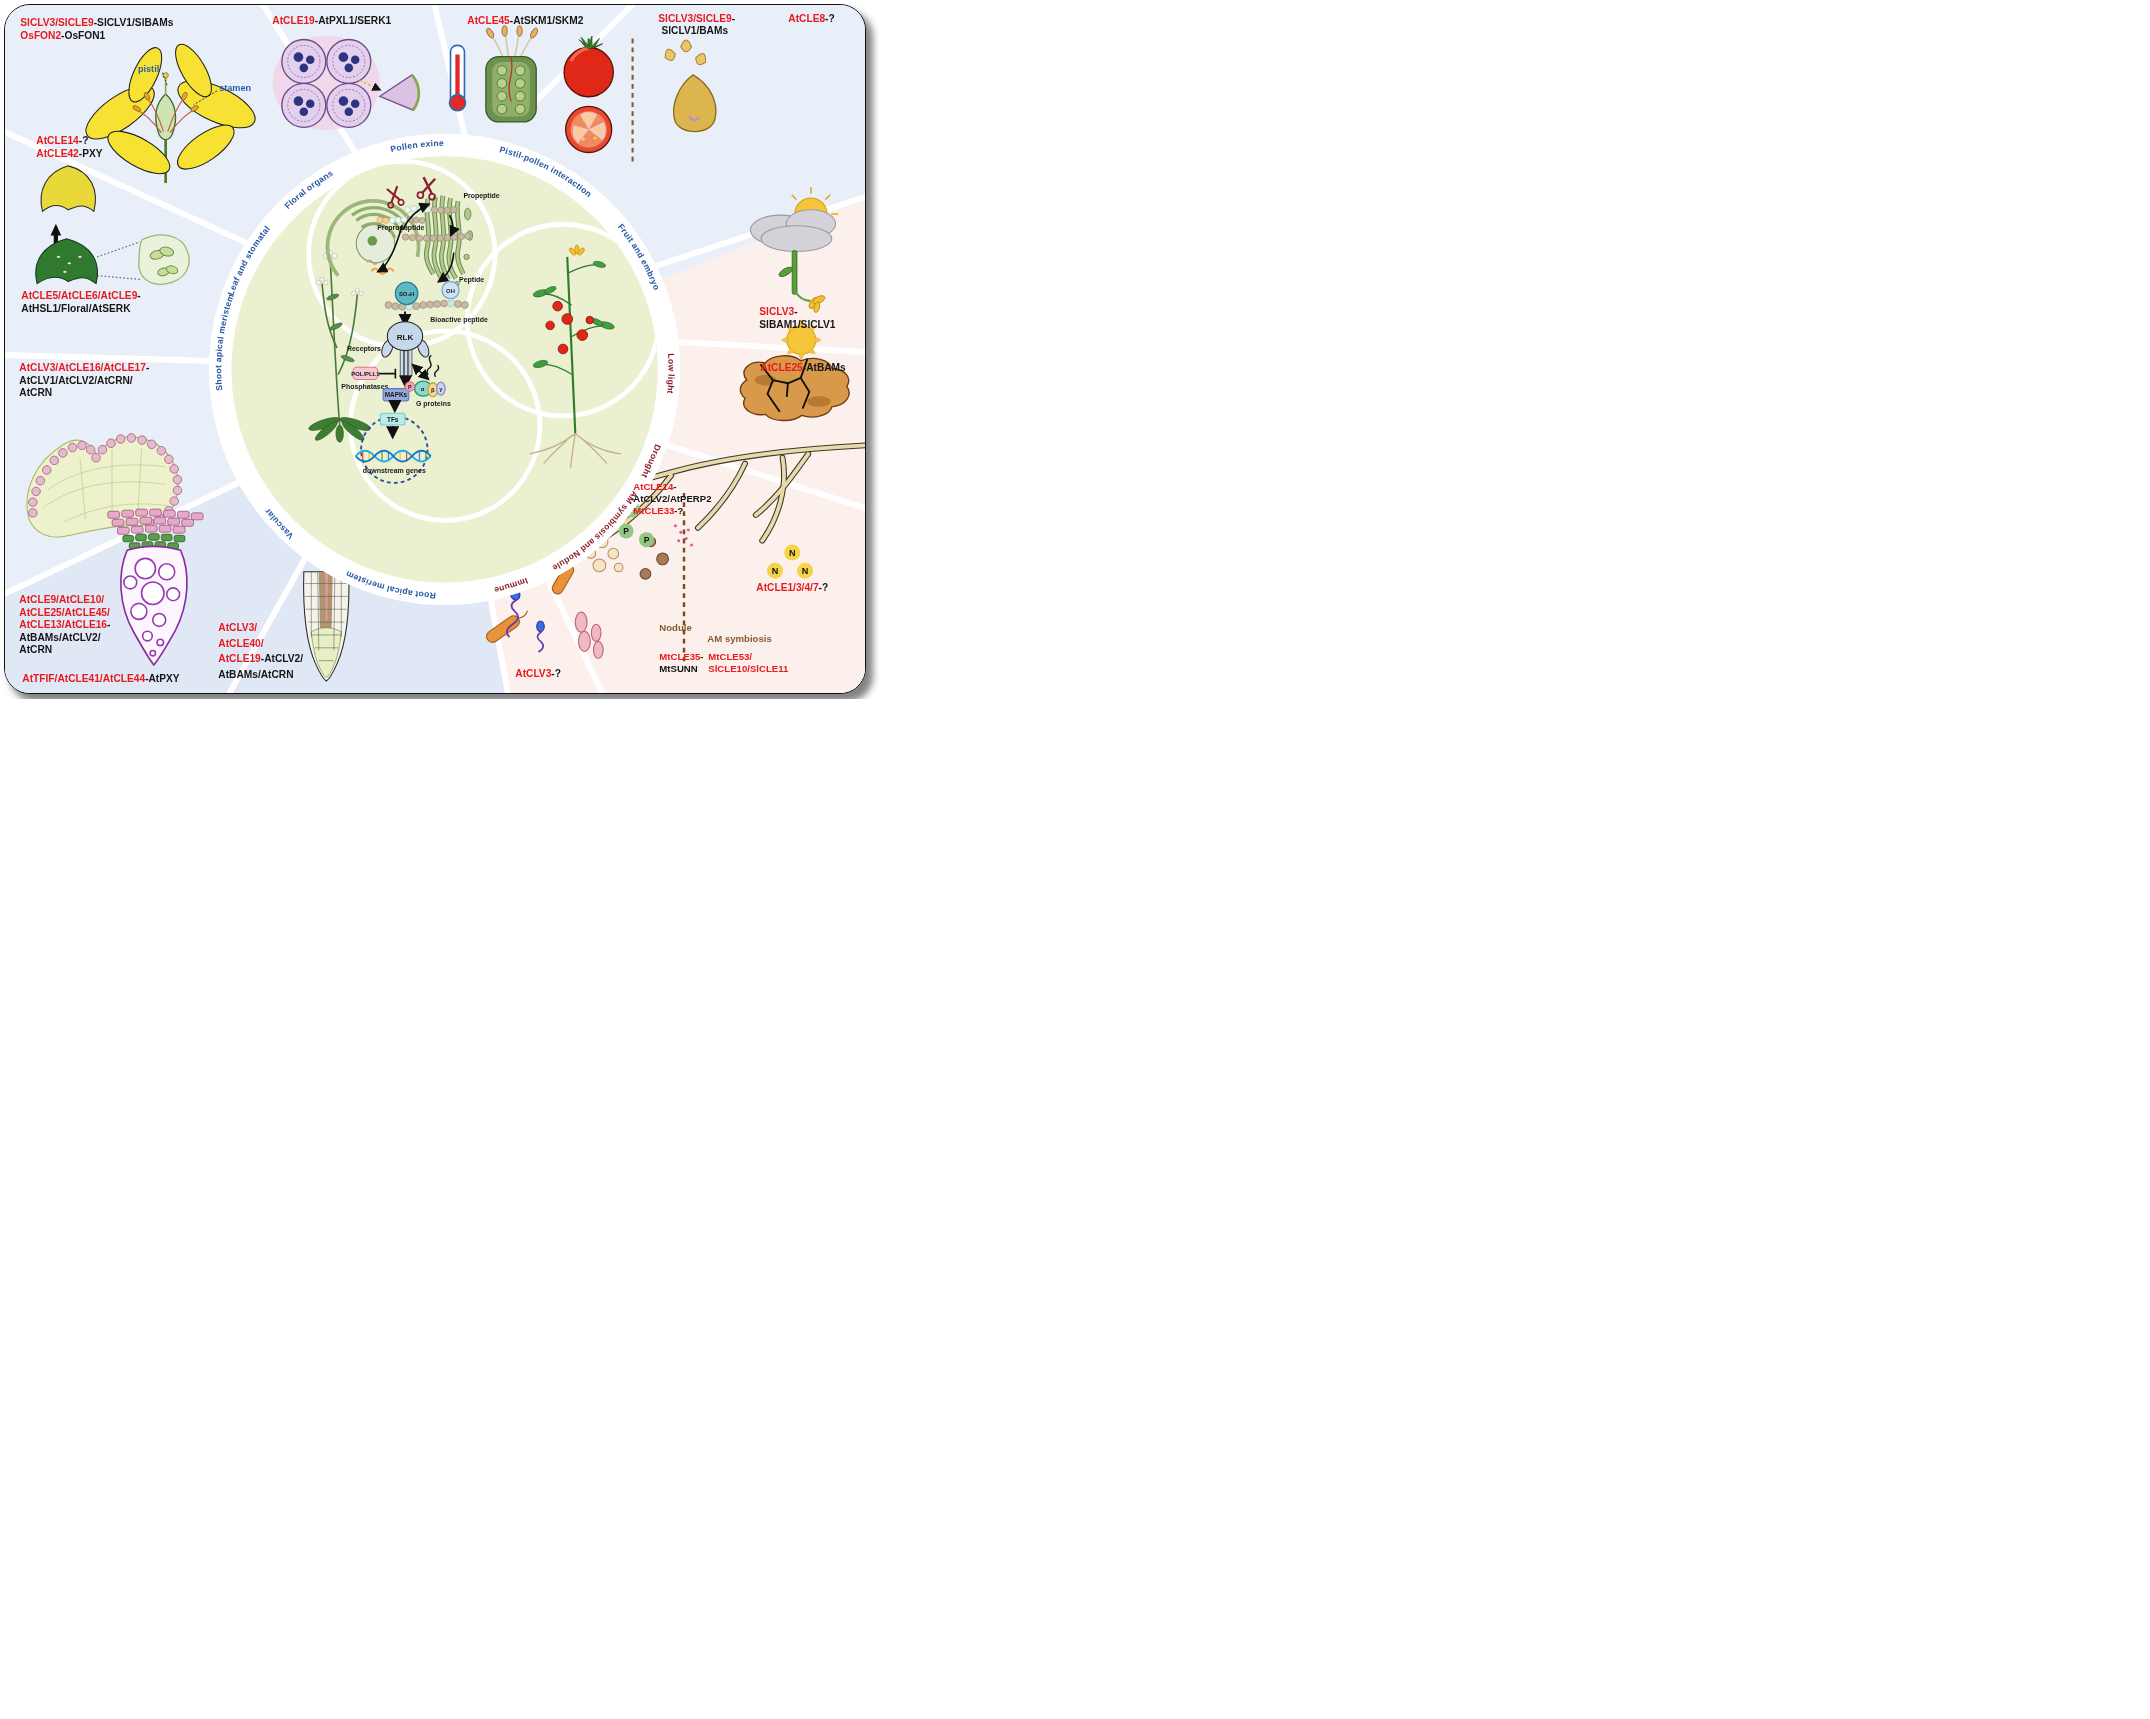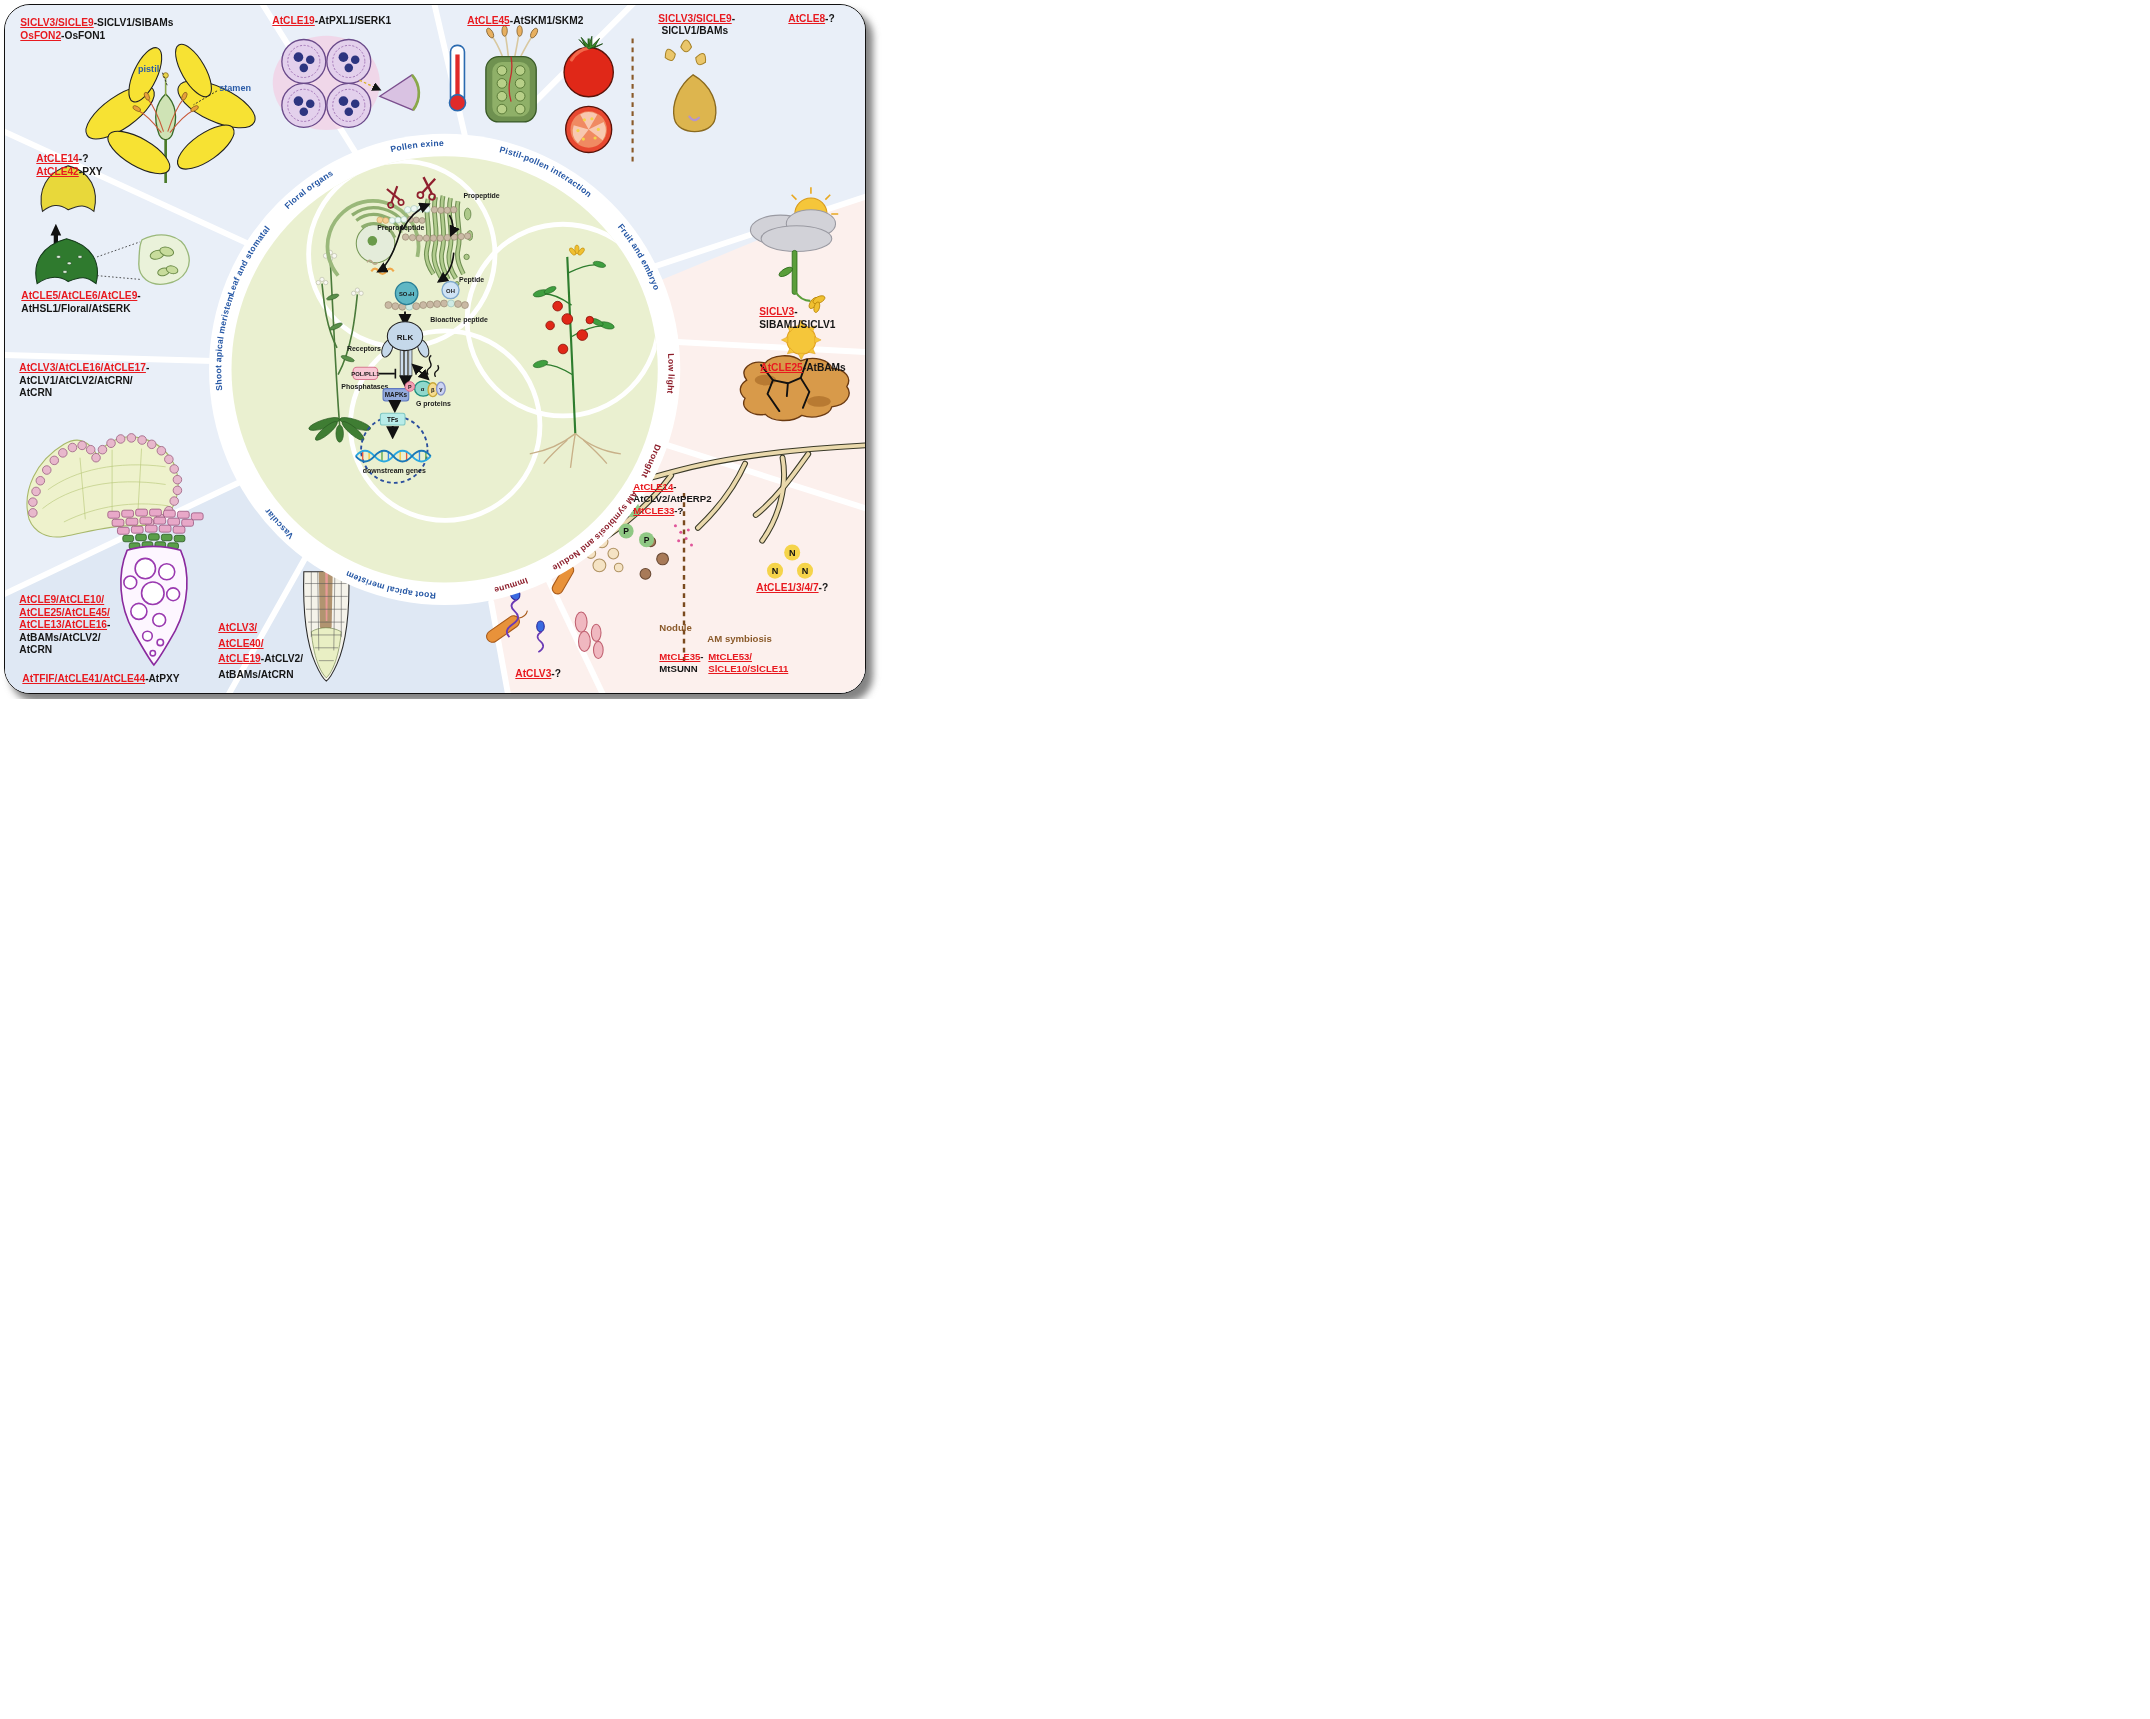--- a/index.html
+++ b/index.html
@@ -1,21 +1,21 @@
 <!DOCTYPE html>
 <html style="font-size:8.6px"><head>
 <meta charset="utf-8">
 <style>
   html,body{margin:0;padding:0;background:#ffffff;font-family:"Liberation Sans",sans-serif;}
   #stage{position:relative;width:860px;height:688px;margin:4.3px;
          border:1.6px solid #111;border-radius:26px;overflow:hidden;
          box-shadow:6.4px 7.5px 7.5px rgba(90,90,90,.75);background:#e9eff8;}
   #base{position:absolute;left:0;top:0;width:100%;height:100%;}
   .t{position:absolute;font-weight:bold;font-size:10.2px;line-height:1.22;color:#151515;white-space:nowrap;z-index:3;}
-  .t .red{color:#e8191f;text-decoration:underline;}
+  .t .red{color:#e8191f;}
   .sm{font-size:9.6px;margin-left:12px;}
   .brown{color:#8a5a2a;}
   .ctr{}
   svg text{font-family:"Liberation Sans",sans-serif;}
   .ringlab{font-size:16px;font-weight:bold;letter-spacing:.5px;}
   .cblk{font-weight:bold;fill:#1a1a1a;}
 </style>
 </head>
 <body>
 
@@ -738,21 +738,21 @@
   </div>
 
   <div class="t" style="left:653px;top:7.5px">
     <div><span class="red">SlCLV3/SlCLE9</span><span>-</span></div>
     <div style="padding-left:3.2px"><span>SlCLV1/BAMs</span></div>
   </div>
   <div class="t" style="left:783px;top:7.5px">
     <span class="red">AtCLE8</span><span>-?</span>
   </div>
 
-  <div class="t" style="left:31px;top:148px">
+  <div class="t" style="left:31px;top:130px">
     <div><span class="red">AtCLE14</span><span>-?</span></div>
     <div><span class="red">AtCLE42</span><span>-PXY</span></div>
   </div>
   <div class="t" style="left:16px;top:285px">
     <div><span class="red">AtCLE5/AtCLE6/AtCLE9</span><span>-</span></div>
     <div><span>AtHSL1/Floral/AtSERK</span></div>
   </div>
 
   <div class="t" style="left:14px;top:357px">
     <div><span class="red">AtCLV3/AtCLE16/AtCLE17</span><span>-</span></div>

